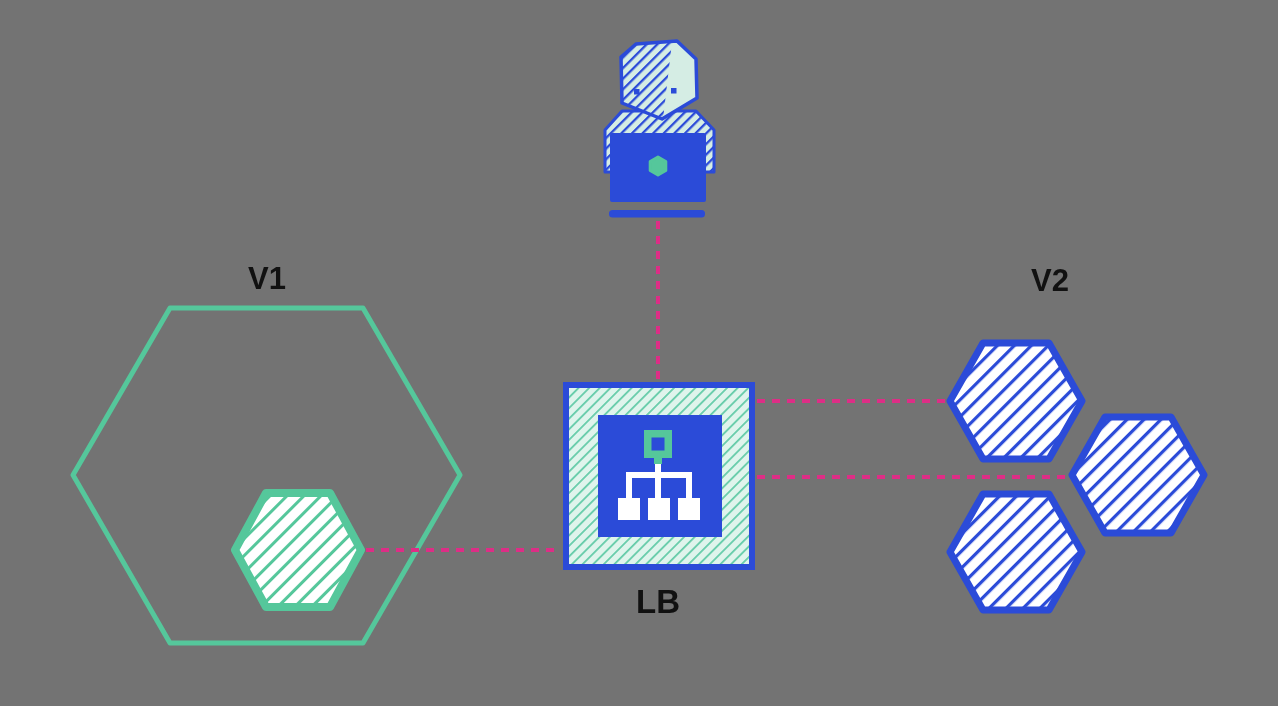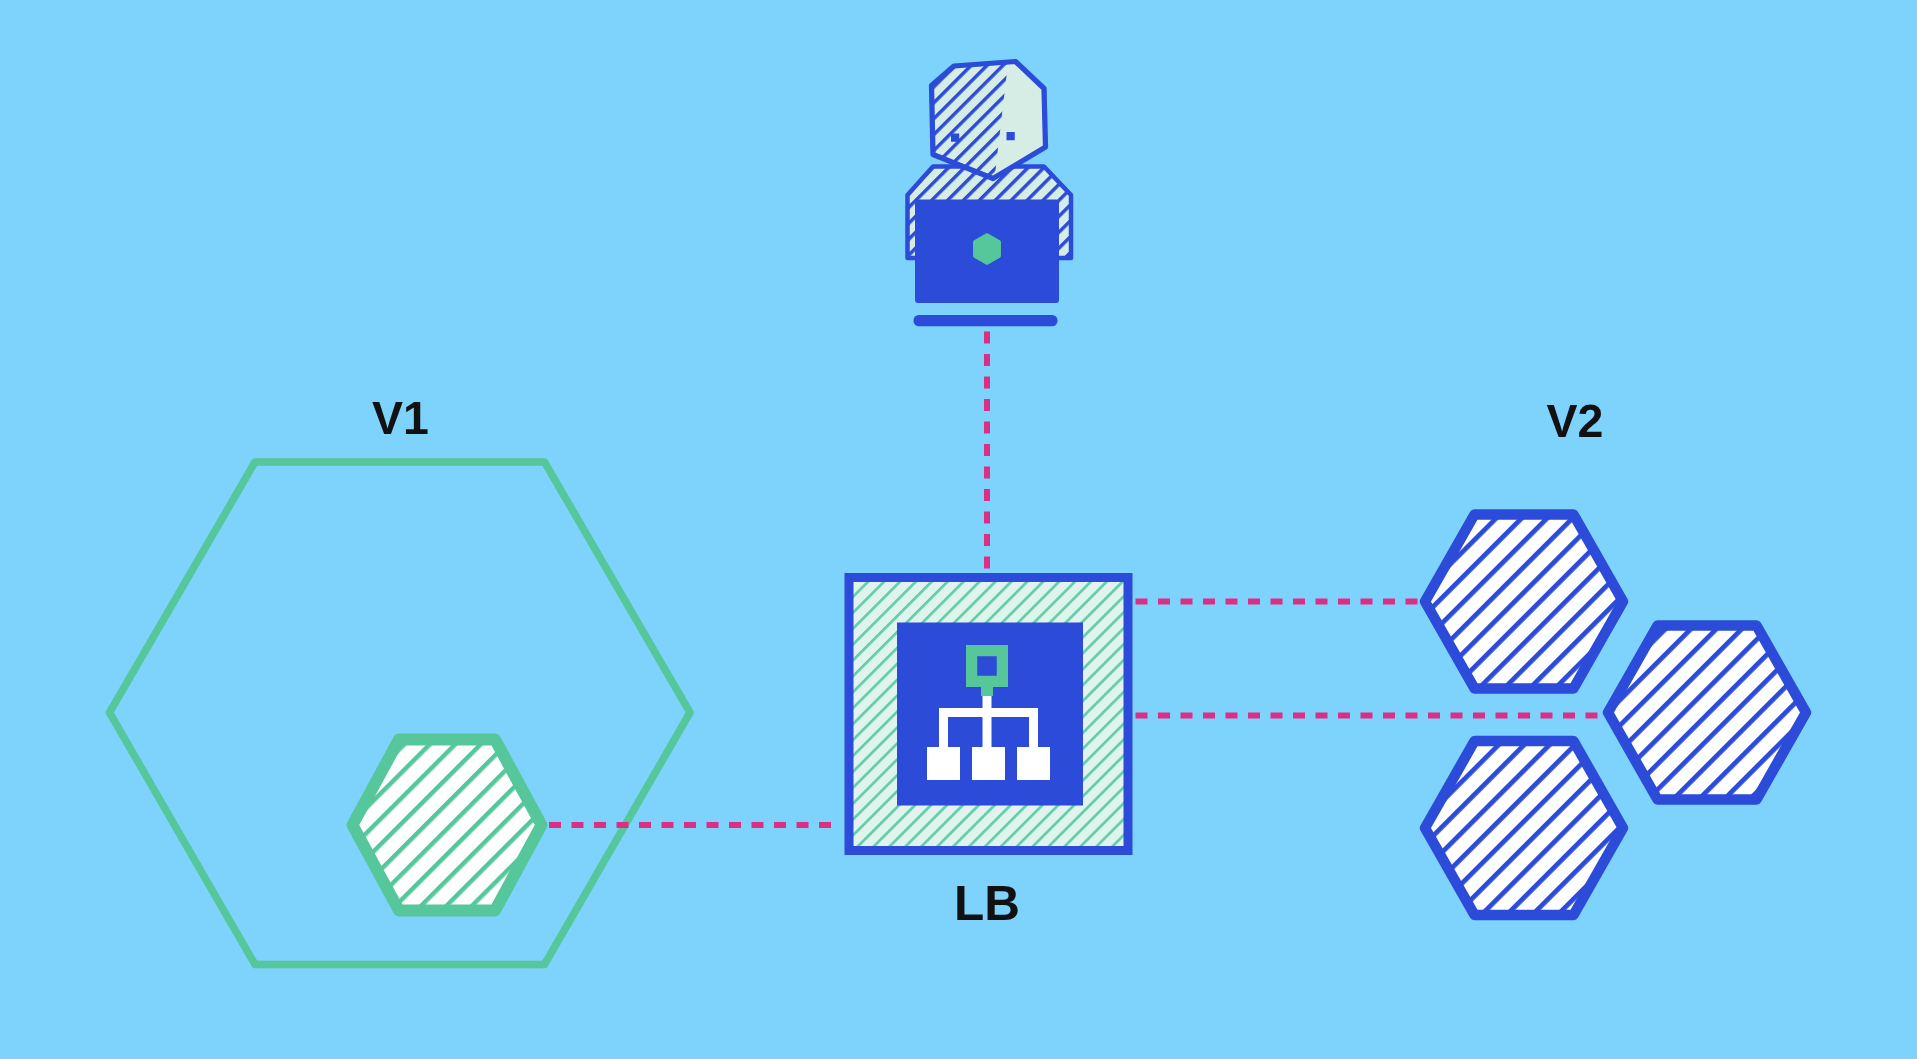--- a/index.html
+++ b/index.html
@@ -4,21 +4,21 @@
 <style>
   html, body {
     margin: 0; padding: 0;
     background: #ffffff;
     font-family: "Liberation Sans", sans-serif;
   }
   .stage {
     position: relative;
     width: 1278px;
     height: 706px;
-    background: #7dd3fc;
+    background: #737373;
     overflow: hidden;
   }
   .canvas { display: block; width: 1278px; height: 706px; }
   .lbl {
     font-family: "Liberation Sans", sans-serif;
     font-weight: 700;
     fill: var(--label-color, #111);
     text-anchor: middle;
   }
   .fill-blue   { fill: var(--blue, #2B4BD8); }

